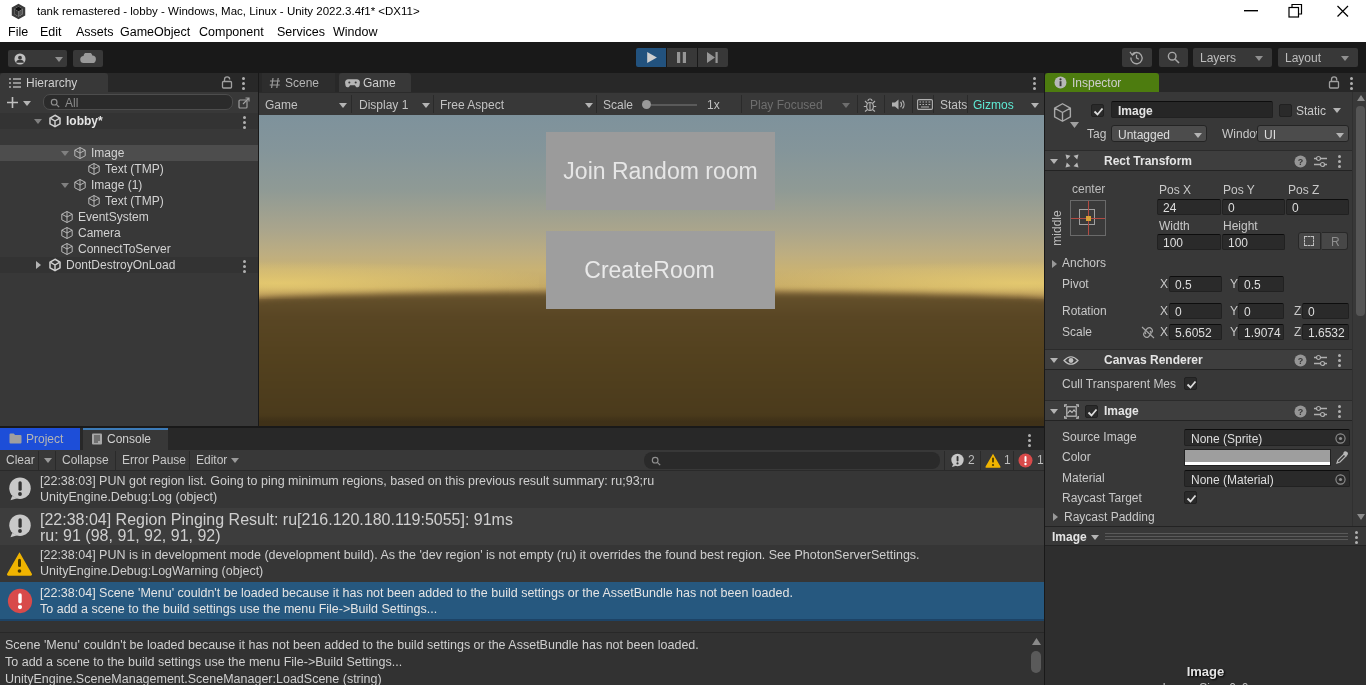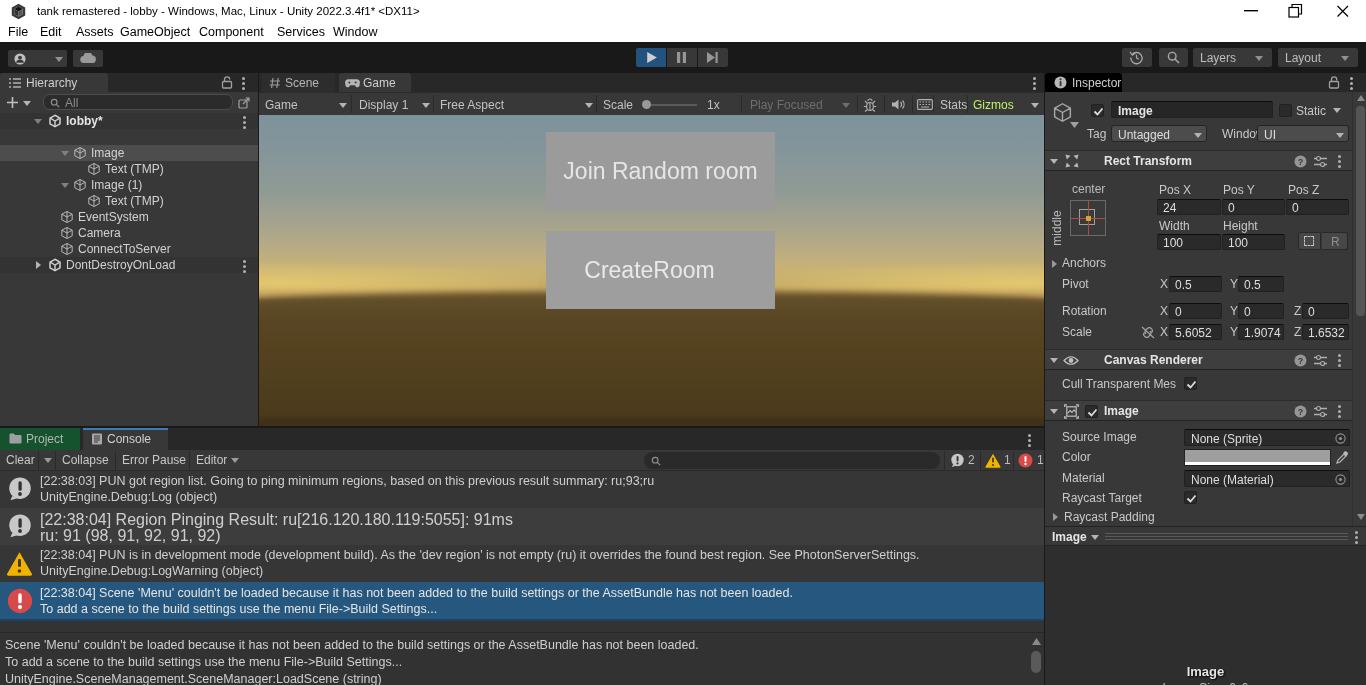--- a/index.html
+++ b/index.html
@@ -266,39 +266,39 @@
         <path d="M9.5 4 a3.5 3.5 0 0 1 0 5 M11.5 2.5 a6 6 0 0 1 0 8" stroke="#b0b0b0" stroke-width="1.2" fill="none"></path>
       </svg>
     <div class="abs" style="left:653px;top:2px;width:1px;height:18px;background:#2a2a2a;"></div>
     <svg class="abs" style="left:658px;top:6px" width="16" height="11" viewBox="0 0 16 11">
         <rect x="0.6" y="0.6" width="14.8" height="9.8" rx="1.2" fill="none" stroke="#b0b0b0" stroke-width="1.1"></rect>
         <path d="M2.5 3 h1.5 M5.5 3 h1.5 M8.5 3 h1.5 M11.5 3 h1.8 M2.5 5.5 h1.5 M5.5 5.5 h1.5 M8.5 5.5 h1.5 M11.5 5.5 h1.8 M4 8 h8" stroke="#b0b0b0" stroke-width="1"></path>
       </svg>
     <div class="abs" style="left:674px;top:2px;width:1px;height:18px;background:#2a2a2a;"></div>
     <span class="abs" style="left:681px;top:5px;color:#c2c2c2;">Stats</span>
     <div class="abs" style="left:708px;top:2px;width:1px;height:18px;background:#2a2a2a;"></div>
-    <span class="abs" style="left:714px;top:5px;color:#bef264;">Gizmos</span>
+    <span class="abs" style="left:714px;top:5px;color:#5eead4;">Gizmos</span>
     <span class="tri-d abs" style="left:772px;top:10px;"></span>
   </div>
   <div id="viewport" class="abs" style="left:0;top:42px;width:785px;height:311px;overflow:hidden;background:
       linear-gradient(to bottom,
         #7e929c 0px, #84959a 35px, #8f9a95 75px, #aaa58c 115px, #beae80 140px, #c9b273 155px, #c6aa66 172px,
         #a8854f 182px, #74582e 192px, #5f4b26 205px, #55431f 240px, #4b3b1c 280px, #3f3118 311px);">
     <div class="abs" style="left:-240px;top:142px;width:520px;height:42px;background:radial-gradient(ellipse 55% 52% at 50% 62%, rgba(242,214,114,0.65), rgba(242,214,114,0) 100%);"></div>
     <div class="abs" style="left:505px;top:142px;width:520px;height:42px;background:radial-gradient(ellipse 55% 52% at 50% 62%, rgba(242,214,114,0.65), rgba(242,214,114,0) 100%);"></div>
     <div class="abs" style="left:-8px;top:177px;width:801px;height:150px;border-radius:50% 50% 0 0 / 9px 9px 0 0;filter:blur(3px);background:linear-gradient(to bottom,#66522c 0px,#594624 25px,#54421f 60px,#4b3b1c 120px,#433417 150px);"></div>
     <div class="abs" style="left:0;top:300px;width:785px;height:11px;background:linear-gradient(to bottom,rgba(63,49,24,0),#3f3118 60%);"></div>
     <div class="abs" style="left:287px;top:17px;width:229px;height:78px;background:#9b9b9b;color:#e6e6e6;font-size:23px;text-align:center;line-height:78px;">Join Random room</div>
     <div class="abs" style="left:287px;top:116px;width:229px;height:78px;background:#9e9e9e;color:#e9e9e9;font-size:23px;text-align:center;line-height:78px;"><span style="position:relative;left:-11px;">CreateRoom</span></div>
   </div>
 </div>
 
 <div class="abs" id="console" style="left:0;top:426px;width:1045px;height:259px;background:#383838;border-top:2px solid #191919;border-right:1px solid #191919;">
   <div class="abs" style="left:0;top:0;width:1044px;height:22px;background:#282828;">
-    <div class="abs" style="left:0;top:0;width:80px;height:22px;background:#14532d;padding-left:21px;">
+    <div class="abs" style="left:0;top:0;width:80px;height:22px;background:#1d4ed8;padding-left:21px;">
       <svg class="abs" style="left:9px;top:5px" width="13" height="11" viewBox="0 0 13 11">
           <path d="M0.5 1.5 a1 1 0 0 1 1-1 h3.2 l1.4 1.6 h5.4 a1 1 0 0 1 1 1 V9.5 a1 1 0 0 1 -1 1 H1.5 a1 1 0 0 1 -1-1 Z" fill="#9f9f9f"></path>
         </svg>
       <span class="abs" style="left:26px;top:4px;color:#b5b5b5;">Project</span>
     </div>
     <div class="abs" style="left:83px;top:0;width:85px;height:22px;background:#383838;border-top:2px solid #3c7bb8;">
       <svg class="abs" style="left:8px;top:3px" width="12" height="12" viewBox="0 0 12 12">
           <rect x="1" y="0.5" width="10" height="11" rx="1" fill="#a8a8a8"></rect>
           <path d="M3 3 h6 M3 5 h6 M3 7 h6 M3 9 h4" stroke="#383838" stroke-width="1"></path>
         </svg>
@@ -397,21 +397,21 @@
       <svg class="abs" style="left:3px;top:5px" width="9" height="7">
           <path d="M4.5 0 L9 7 H0 Z" fill="#8a8a8a"></path>
         </svg>
       <div class="abs" style="left:2px;top:18px;width:10px;height:22px;background:#5a5a5a;border-radius:5px;"></div>
     </div>
   </div>
 </div>
 
 <div class="abs" id="insp" style="left:1045px;top:73px;width:321px;height:612px;background:#383838;">
   <div class="abs" style="left:0;top:0;width:321px;height:19px;background:#282828;">
-    <div class="abs" style="left:0;top:0;width:77px;height:19px;background:#000000;border-radius:3px 3px 0 0;">
+    <div class="abs" style="left:0;top:0;width:114px;height:19px;background:#4d7c0f;border-radius:3px 3px 0 0;">
       <svg class="abs" style="left:9px;top:3px" width="13" height="13" viewBox="0 0 13 13">
           <circle cx="6.5" cy="6.5" r="6" fill="#b8b8b8"></circle>
           <rect x="5.6" y="5.2" width="1.9" height="5" fill="#383838"></rect>
           <circle cx="6.5" cy="3.3" r="1.1" fill="#383838"></circle>
         </svg>
       <span class="abs" style="left:27px;top:3px;color:#cfcfcf;">Inspector</span>
     </div>
     <svg class="abs" style="left:283px;top:3px" width="12" height="13" viewBox="0 0 12 13">
         <rect x="1.5" y="5.5" width="9" height="6.5" rx="1" fill="none" stroke="#a0a0a0" stroke-width="1.3"></rect>
         <path d="M3.5 5.5 V3.5 a2.6 2.6 0 0 1 5.2 0 V4.5" fill="none" stroke="#a0a0a0" stroke-width="1.3"></path>

